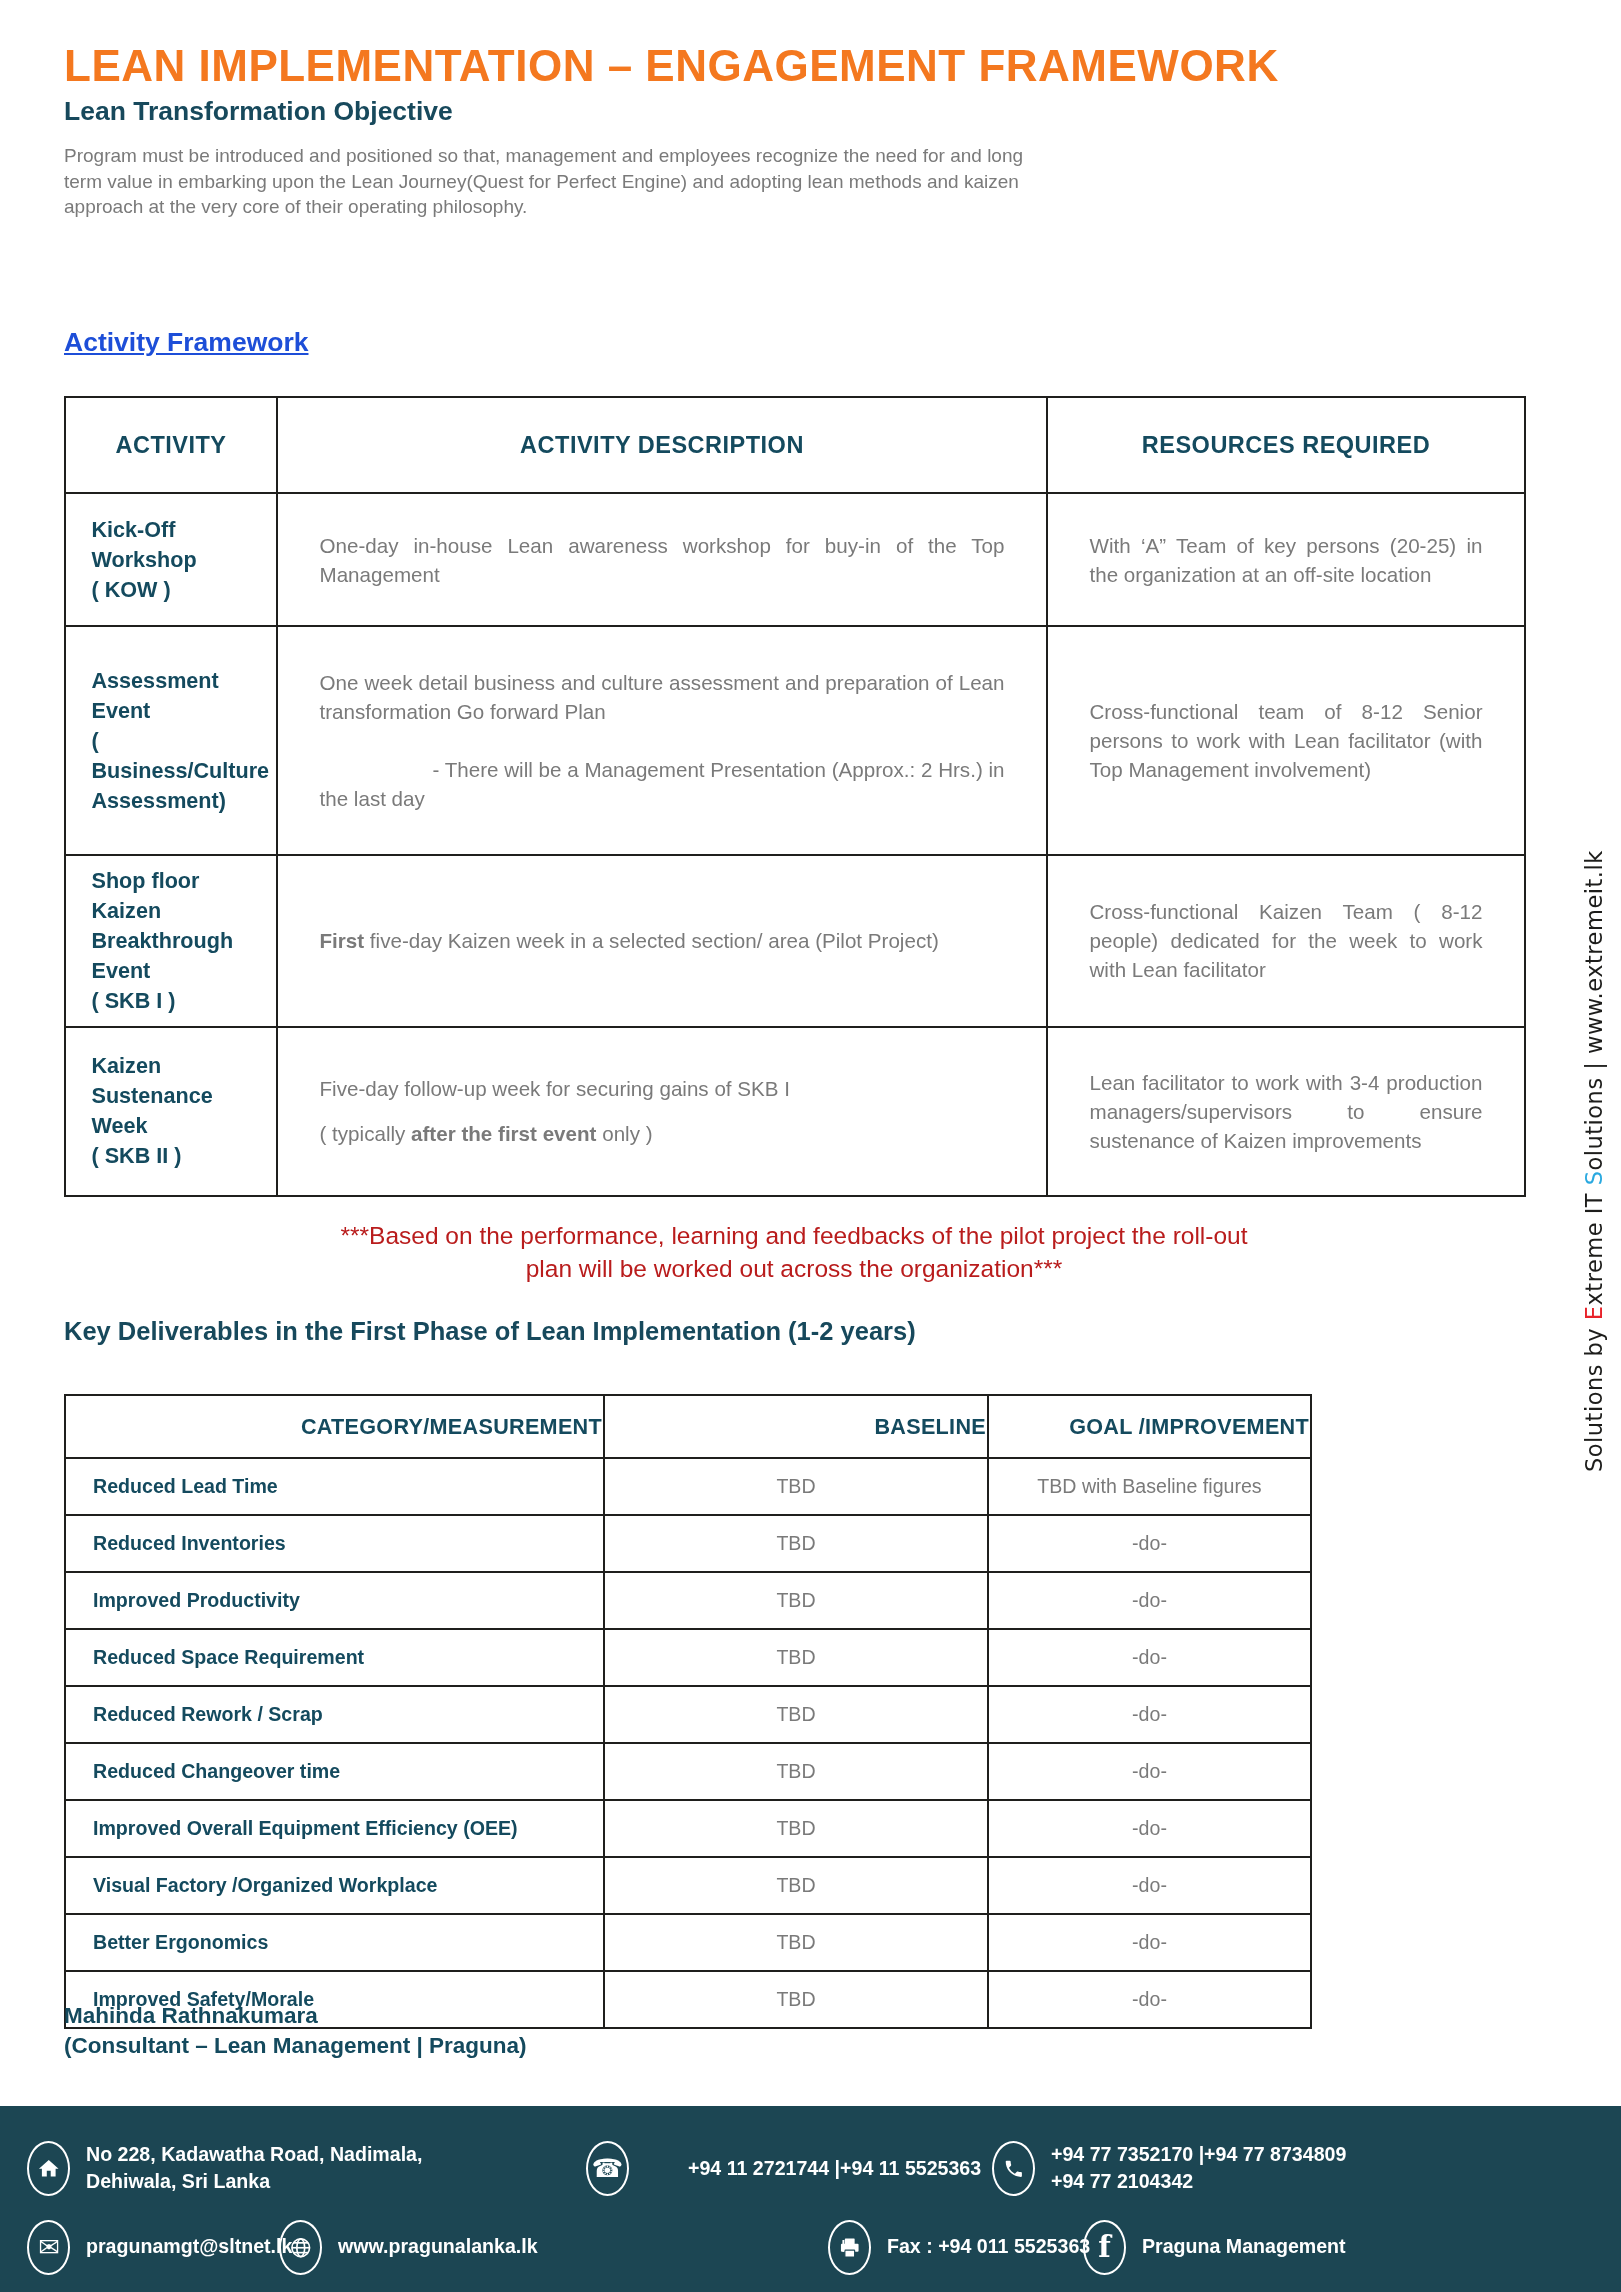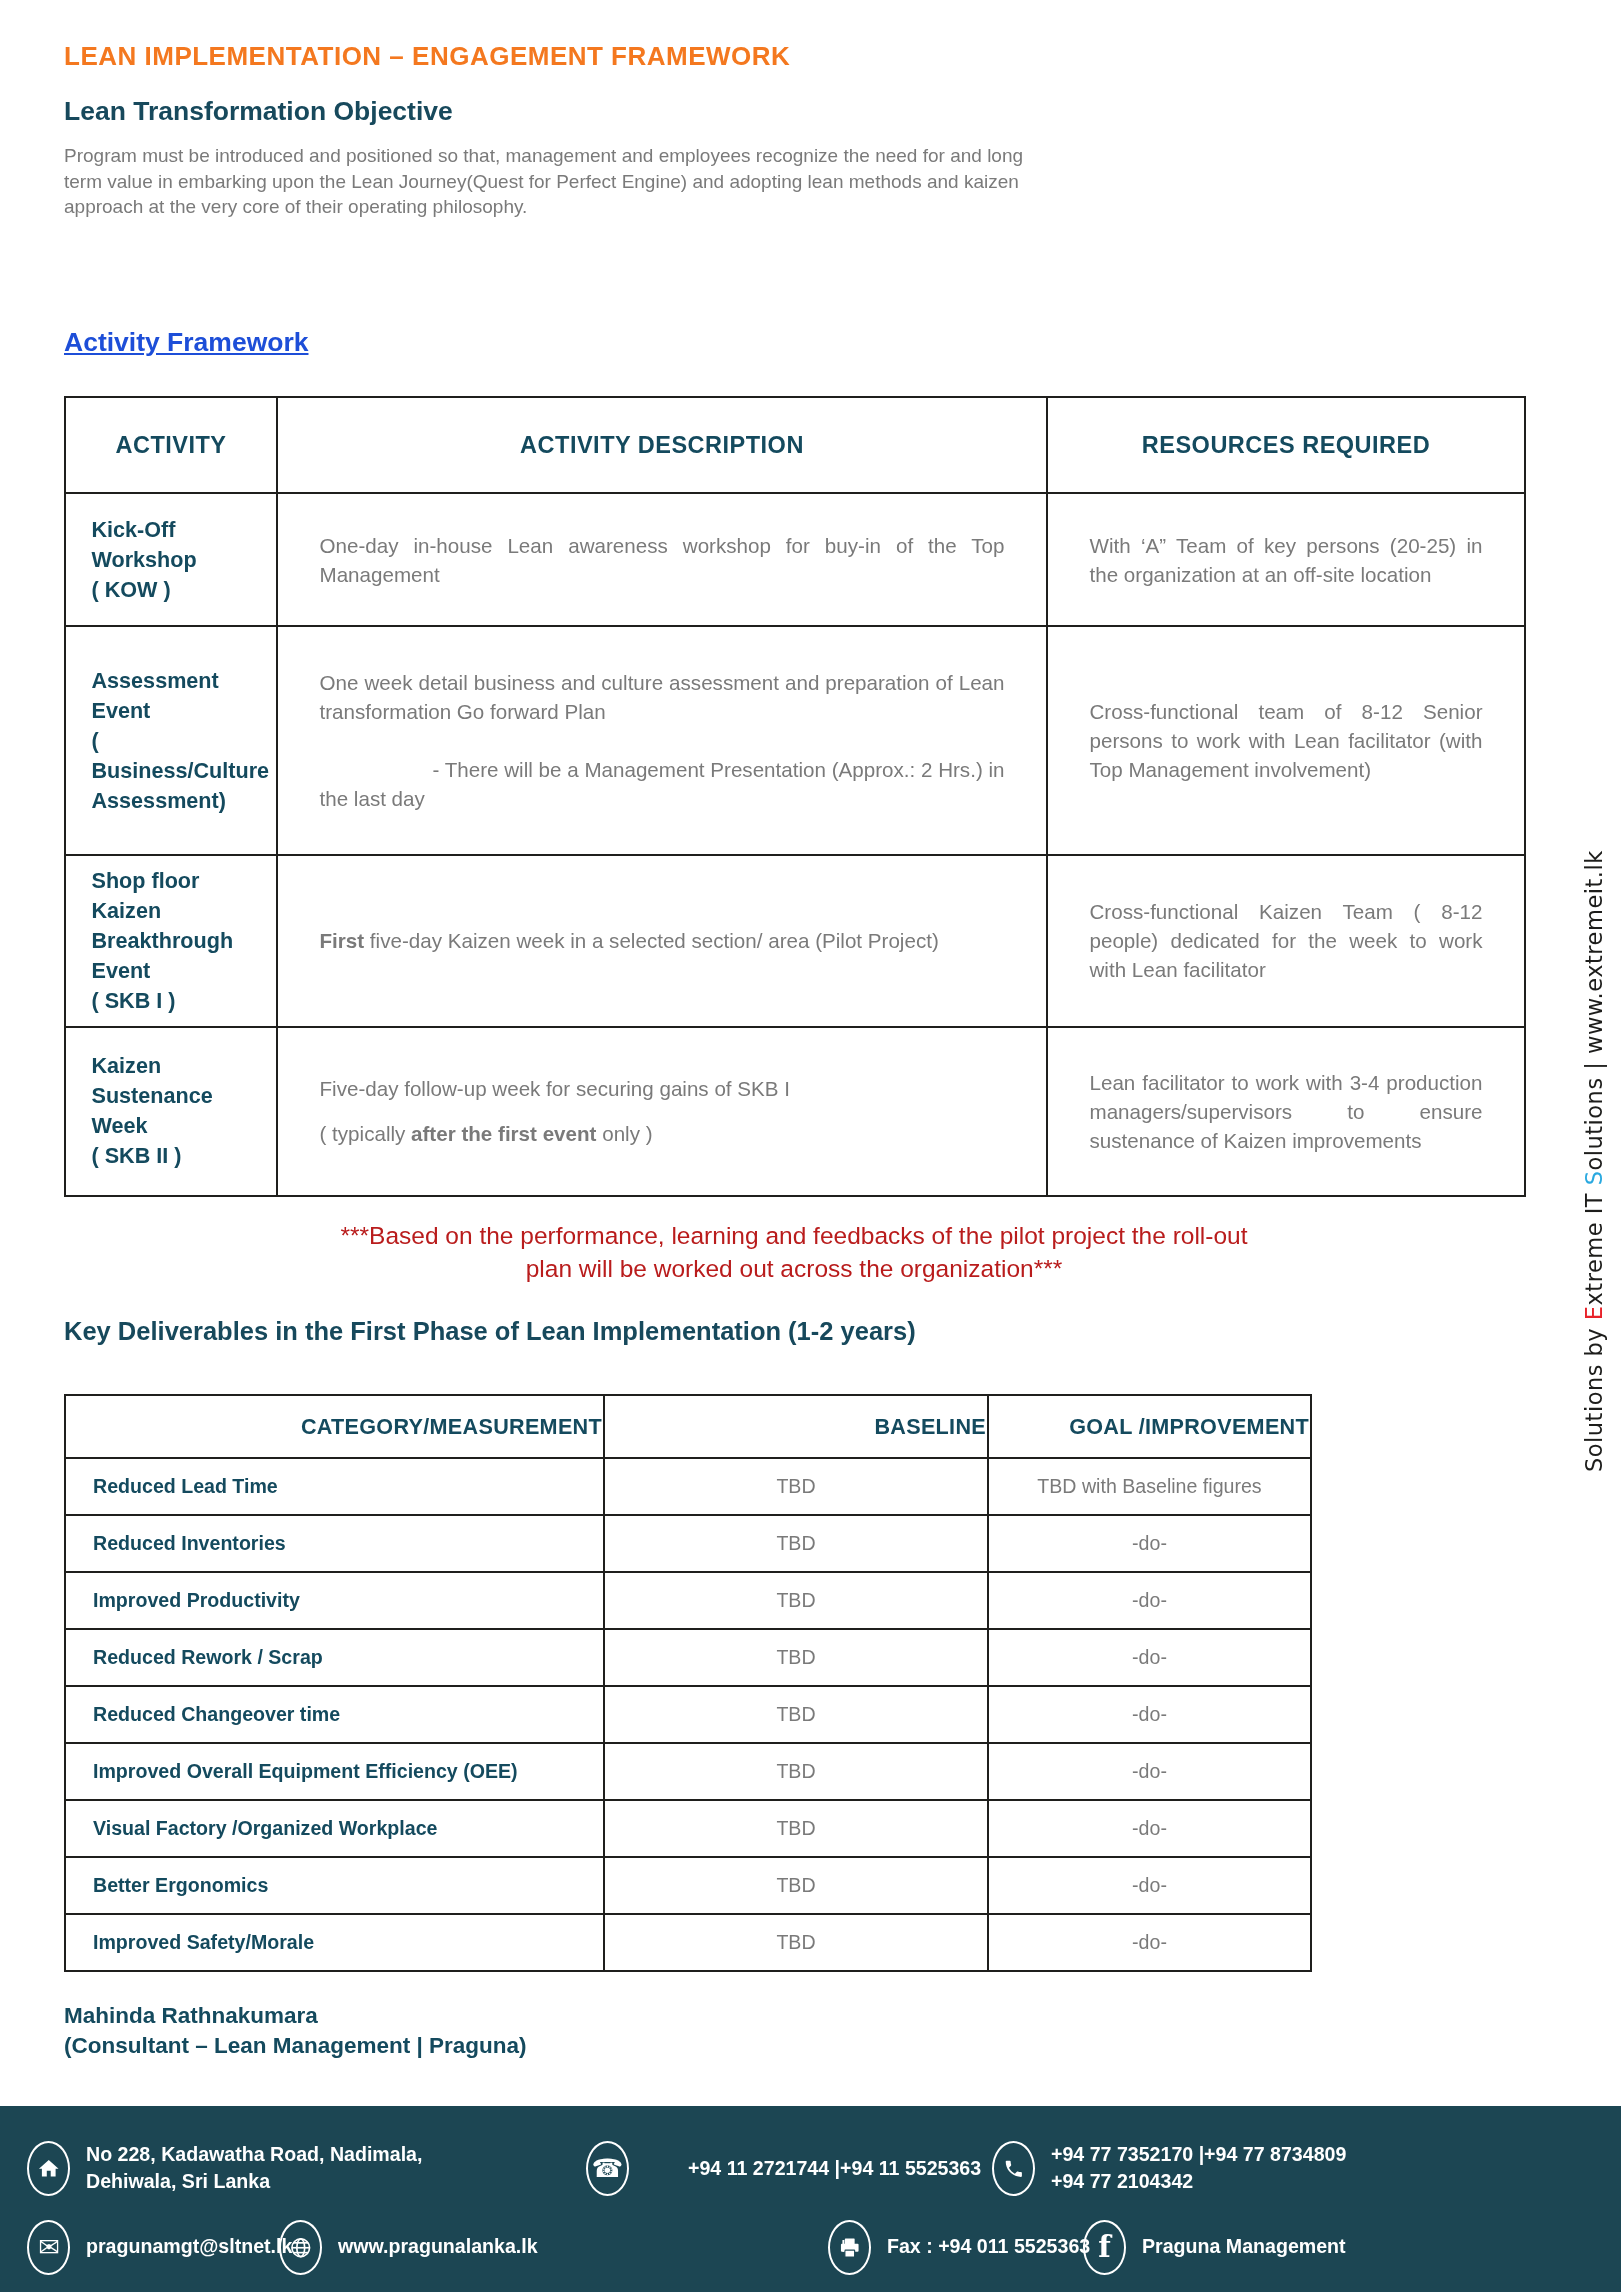--- a/index.html
+++ b/index.html
@@ -1,20 +1,20 @@
 <!DOCTYPE html>
 <html><head>
 <meta charset="utf-8">
 <style>
   html,body{margin:0;padding:0;background:#e8e8e8;}
   .page{position:relative;width:1621px;height:2293px;background:#ffffff;
         font-family:"Liberation Sans",sans-serif;overflow:hidden;margin:0 auto;}
   .abs{position:absolute;}
 
-  .h1{left:64px;top:41px;font-size:26px;font-weight:bold;color:#f4781f;letter-spacing:0.5px;}
+  .h1{left:64px;top:41px;font-size:44px;font-weight:bold;color:#f4781f;letter-spacing:0.5px;}
   .h2{left:64px;top:96px;font-size:26.5px;font-weight:bold;color:#17495c;}
   .intro{left:64px;top:143px;width:995px;font-size:19px;line-height:25.5px;color:#7a7a7a;text-align:left;}
   .h3a{left:64px;top:327px;font-size:26.5px;font-weight:bold;color:#1d4ed8;text-decoration:underline;}
   .h3b{left:64px;top:1317px;font-size:25.5px;font-weight:bold;color:#17495c;}
 
   table{border-collapse:collapse;table-layout:fixed;background:#fff;}
   #t1{left:64px;top:396px;width:1460px;}
   #t1 th,#t1 td{border:2.9px solid #1f1f1d;}
   #t1 th{height:92px;font-size:23.5px;letter-spacing:0.5px;color:#144a5e;text-align:center;font-weight:bold;}
   #t1 td.act{padding:9.8px 11.8px 9.8px 25.5px;font-weight:bold;font-size:21.6px;color:#144a5e;line-height:30px;vertical-align:middle;text-align:left;}
@@ -155,20 +155,25 @@
       <td class="cat">Reduced Inventories</td>
       <td class="val">TBD</td>
       <td class="val">-do-</td>
     </tr>
     <tr>
       <td class="cat">Improved Productivity</td>
       <td class="val">TBD</td>
       <td class="val">-do-</td>
     </tr>
     <tr>
+      <td class="cat">Reduced Space Requirement</td>
+      <td class="val">TBD</td>
+      <td class="val">-do-</td>
+    </tr>
+    <tr>
       <td class="cat">Reduced Rework / Scrap</td>
       <td class="val">TBD</td>
       <td class="val">-do-</td>
     </tr>
     <tr>
       <td class="cat">Reduced Changeover time</td>
       <td class="val">TBD</td>
       <td class="val">-do-</td>
     </tr>
     <tr>

